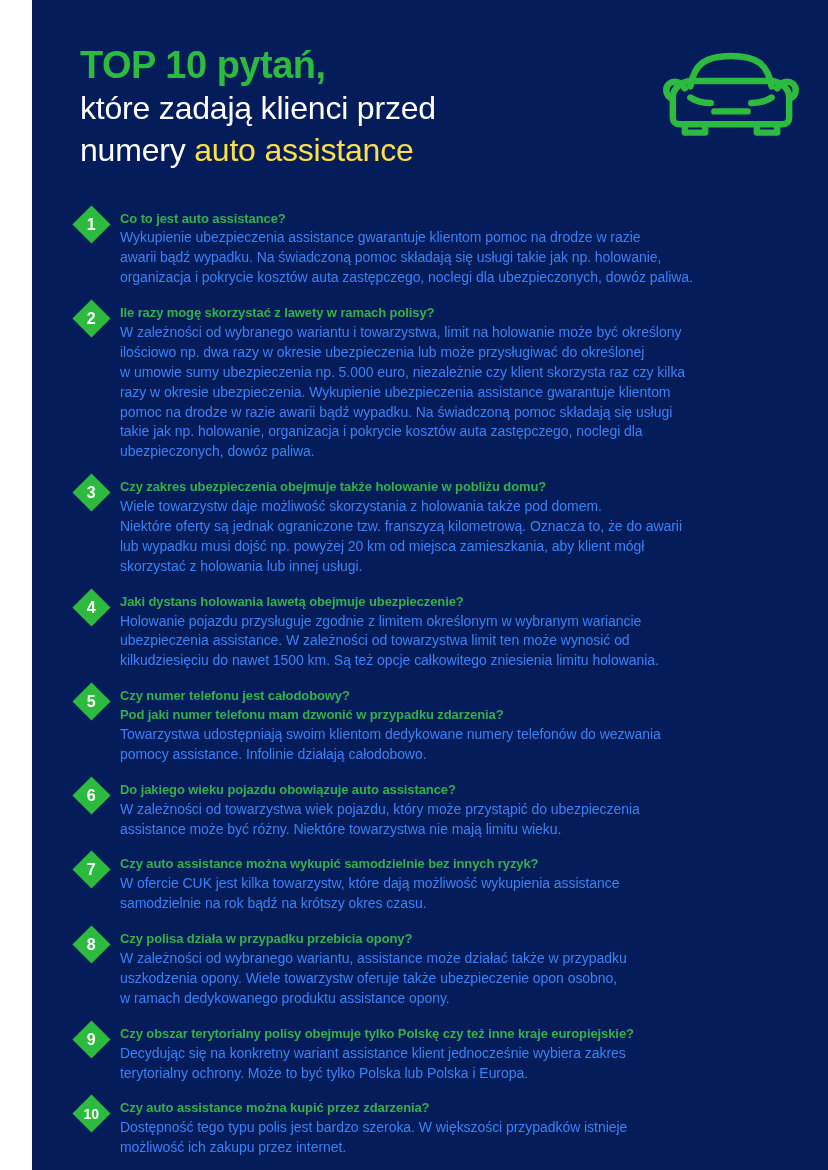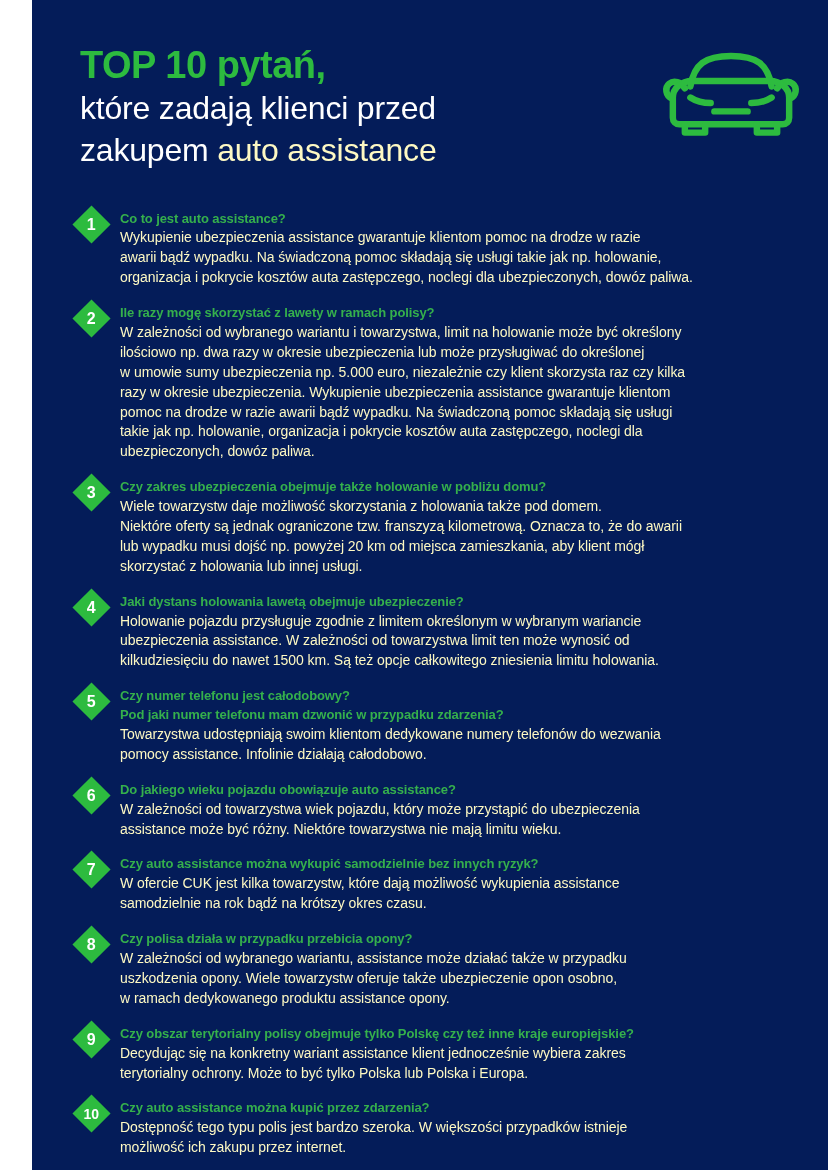--- a/index.html
+++ b/index.html
@@ -49,21 +49,21 @@
 
   .title-line.l1 {
     font-size: 38px;
     font-weight: 700;
     color: #2DBB3F;
     line-height: 1.22;
     letter-spacing: -0.5px;
   }
 
   .title-accent {
-    color: #fef9c3;
+    color: #fde047;
   }
 
   
   .car-icon {
     width: 150px;
     height: 96px;
     flex: 0 0 auto;
     margin-top: 6px;
     margin-right: 14px;
   }
@@ -121,38 +121,38 @@
   .question {
     color: #35B04C;
     font-size: 13px;
     font-weight: 700;
     line-height: 1.38;
     letter-spacing: -0.1px;
     margin-bottom: 1px;
   }
 
   .answer {
-    color: #fef9c3;
+    color: #3b82f6;
     font-size: 14px;
     font-weight: 400;
     line-height: 1.42;
     letter-spacing: -0.05px;
     white-space: pre-line;
   }
 </style>
 </head>
 <body>
 
 <div id="infographic">
 
   <div class="header">
     <div class="title-block">
       <div class="title-line l1">TOP 10 pytań,</div>
       <div class="title-line">które zadają klienci przed</div>
-      <div class="title-line"><span>zakupem </span><span class="title-accent">auto assistance</span></div>
+      <div class="title-line"><span>numery </span><span class="title-accent">auto assistance</span></div>
     </div>
 
     <div class="car-icon">
       <svg viewBox="0 0 160 104" fill="none" xmlns="http://www.w3.org/2000/svg" stroke="#2DBB3F" stroke-width="7" stroke-linecap="round" stroke-linejoin="round">
         <path d="M36 46 C40 22 52 13 80 13 C108 13 120 22 124 46"></path>
         <path d="M30 48 C26 41 18 39 13 43 C8 47 9 56 16 59"></path>
         <path d="M130 48 C134 41 142 39 147 43 C152 47 151 56 144 59"></path>
         <path d="M17 58 C17 48 26 40 38 40 L122 40 C134 40 143 48 143 58 L143 80 C143 84 140 87 136 87 L24 87 C20 87 17 84 17 80 Z"></path>
         <path d="M36 58 C42 62 50 64 58 64"></path>
         <path d="M124 58 C118 62 110 64 102 64"></path>

